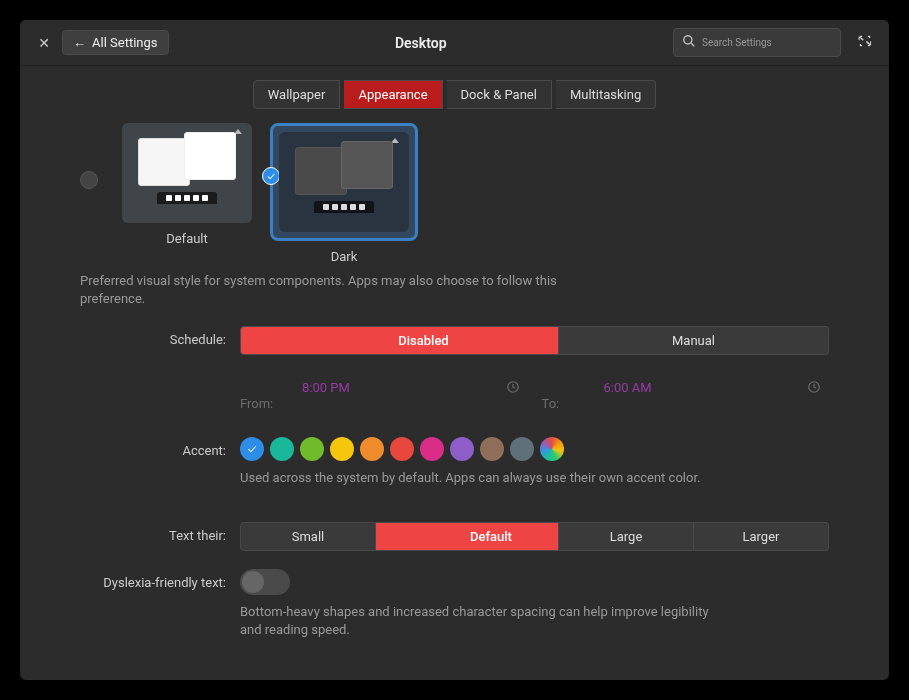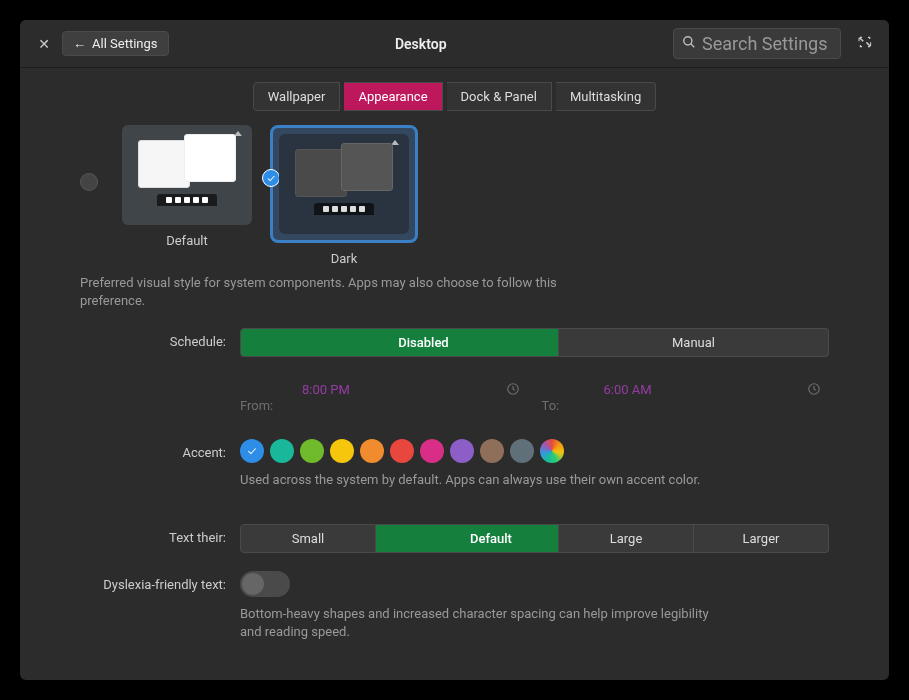--- a/index.html
+++ b/index.html
@@ -5,30 +5,30 @@
 * { box-sizing: border-box; margin: 0; padding: 0; font-family: -apple-system, "Segoe UI", Roboto, Ubuntu, Cantarell, "Helvetica Neue", sans-serif; }
 body { background: #000; width: 909px; height: 700px; padding: 20px; }
 .window { background: #2c2c2c; width: 100%; height: 100%; border-radius: 6px; display: flex; flex-direction: column; color: #ccc; overflow: hidden; box-shadow: 0 0 0 1px rgba(0,0,0,0.5); }
 
 .titlebar { display: flex; align-items: center; padding: 8px 12px; background: #2c2c2c; border-bottom: 1px solid rgba(0,0,0,0.3); }
 .titlebar .close-btn { width: 24px; height: 24px; display:flex; align-items:center; justify-content:center; cursor:pointer; color:#ccc; font-size:14px; }
 .titlebar .back-btn { background:#3f3f3f; border-radius:4px; padding:4px 10px; display:flex; align-items:center; gap:6px; cursor:pointer; margin-left:6px; border:1px solid #4a4a4a; font-size:13px; color:#eee; }
 .titlebar .title { flex:1; text-align:center; font-weight:600; color:#eee; font-size:14px; }
 .titlebar .search { display:flex; align-items:center; background:#3a3a3a; border-radius:4px; padding:4px 8px; min-width:160px; border:1px solid #4a4a4a; }
 .titlebar .search span.icon { margin-right:6px; color:#bbb; }
-.titlebar .search input { background:transparent; border:none; outline:none; color:#eee; font-size:18px; width:130px; }
+.titlebar .search input { background:transparent; border:none; outline:none; color:#eee; font-size:10px; width:130px; }
 .titlebar .search input::placeholder { color:#999; }
 .titlebar .max-btn { width:24px; height:24px; display:flex; align-items:center; justify-content:center; margin-left:12px; cursor:pointer; color:#ccc; }
 
 .tabs { display:flex; justify-content:center; gap:4px; padding:14px 0; }
 .tabs .tab { background:#333; border:1px solid #4a4a4a; padding:6px 14px; font-size:13px; cursor:pointer; color:#ddd; }
 .tabs .tab:first-child { border-radius:4px 0 0 4px; }
 .tabs .tab:last-child { border-radius:0 4px 4px 0; }
 .tabs .tab + .tab { border-left:none; }
-.tabs .tab.active { background:#be185d; color:#fff; }
+.tabs .tab.active { background:#b91c1c; color:#fff; }
 
 .content { flex:1; overflow:auto; padding:0 60px 20px 60px; }
 
 .row { display:flex; align-items:flex-start; margin-bottom:18px; }
 .row .label { width:160px; text-align:right; padding-right:14px; padding-top:6px; font-size:13px; color:#ccc; }
 .row .field { flex:1; }
 
 .style-options { display:flex; gap:18px; align-items:flex-start; }
 .style-scheduler { width:18px; height:18px; border-radius:50%; background:#444; border:1px solid #555; margin-top:48px; margin-right:6px; cursor:pointer; }
 .style-card { display:flex; flex-direction:column; align-items:center; gap:8px; cursor:pointer; }
@@ -51,21 +51,21 @@
 .preview .dock .d { width:6px;height:6px;background:#fff;border-radius:1px; }
 .style-card.dark .dock .d { background:#ddd; }
 
 .desc { font-size:13px; color:#999; line-height:1.4; margin-top:8px; max-width:480px; }
 
 .seg { display:flex; }
 .seg .seg-btn { flex:1; background:#3a3a3a; border:1px solid #4a4a4a; padding:6px 0; text-align:center; font-size:13px; cursor:pointer; color:#ddd; }
 .seg .seg-btn:first-child { border-radius:4px 0 0 4px; }
 .seg .seg-btn:last-child { border-radius:0 4px 4px 0; }
 .seg .seg-btn + .seg-btn { border-left:none; }
-.seg .seg-btn.active { background:#15803d; color:#fff; font-weight:500;padding-left:48px; }
+.seg .seg-btn.active { background:#ef4444; color:#fff; font-weight:500;padding-left:48px; }
 
 .timerow { display:flex; gap:14px; margin-top:10px; align-items:center; opacity:0.6; }
 .timerow .tlabel { font-size:13px; color:#999; min-width:40px;margin-top:31px; }
 .timerow .tinput { flex:1; display:flex; align-items:flex-start; justify-content:space-between; background:transparent; border:none; padding:4px 8px; font-size:13px; color:#d946ef; }
 .timerow .clock { color:#999; }
 
 .swatches { display:flex; gap:6px; align-items:center; }
 .swatch { width:24px; height:24px; border-radius:50%; cursor:pointer; display:flex; align-items:center; justify-content:center; color:#fff; font-size:12px; }
 .swatch.auto { background: conic-gradient(#e74c3c,#f39c12,#f1c40f,#2ecc71,#1abc9c,#3498db,#9b59b6,#e74c3c); }
 

